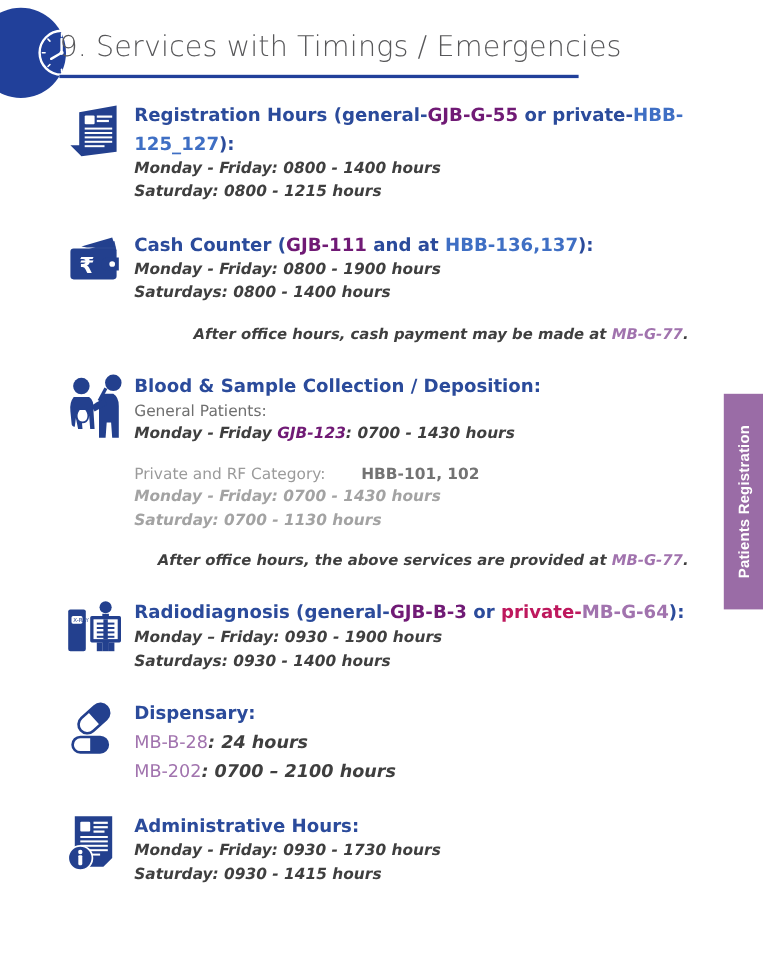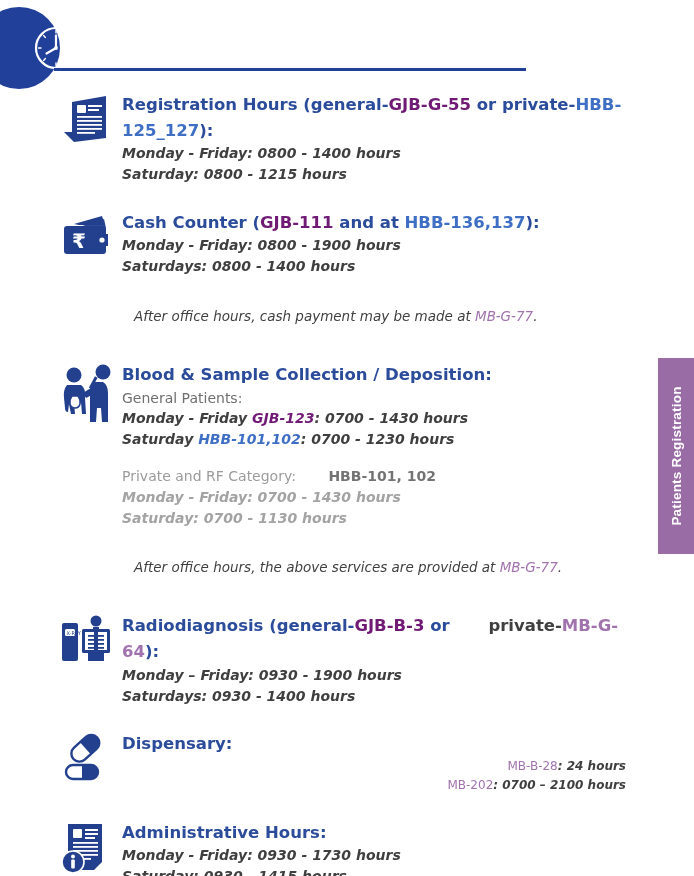--- a/index.html
+++ b/index.html
@@ -125,46 +125,46 @@
     font-weight: 700;
     color: #3f3f3f;
     line-height: 1.52;
     margin: 0;
     font-family: "DejaVu Sans", sans-serif;
   }
   .timeline.muted { color: #a3a3a3; }
   .note {
     font-size: 13.5px;
     font-style: italic;
-    font-weight: 400;
+    font-weight: 700;
     color: #3f3f3f;
     line-height: 1.5;
-    margin: 12px;
-    font-family: "DejaVu Sans", sans-serif;
+    margin: 0;
+    font-family: "DejaVu Sans", sans-serif;
+    text-align: right;
   }
   .dispensary-line {
-    font-size: 12px;
+    font-size: 16px;
     line-height: 1.62;
     margin: 0;
     font-family: "DejaVu Sans", sans-serif;
-    text-align: right;
   }
   .dispensary-line .hrs {
     font-style: italic;
     font-weight: 700;
     color: #3f3f3f;
   }
 
   
   .c-green  { color: #701a75; }
   .c-blue   { color: #3f6fc4; }
   .c-navy   { color: #737373; margin-left: 28px; }
   .c-purple { color: #a173ae; }
   .c-gray   { color: #9b9b9b; font-weight: 400; margin-top: 36px; }
-  .c-darkgray { color: #404040; margin-left: 33px; }
+  .c-darkgray { color: #be185d; }
   .sp-16 { height: 16px; }
   .sp-24 { height: 24px; }
 </style>
 </head>
 <body>
 
 <div class="header">
   <div class="header-badge"></div>
   <span class="clock-svg">
     <svg viewBox="0 0 48 48" width="48" height="48">
@@ -177,20 +177,21 @@
         <line x1="24" y1="39" x2="24" y2="41.5"></line>
         <line x1="6.5" y1="24" x2="9" y2="24"></line>
         <line x1="39" y1="24" x2="41.5" y2="24"></line>
         <line x1="36.4" y1="11.6" x2="34.6" y2="13.4"></line>
         <line x1="13.4" y1="34.6" x2="11.6" y2="36.4"></line>
         <line x1="11.6" y1="11.6" x2="13.4" y2="13.4"></line>
         <line x1="34.6" y1="34.6" x2="36.4" y2="36.4"></line>
       </g>
     </svg>
   </span>
+  <div class="header-title">9. Services with Timings / Emergencies</div>
   <div class="header-rule"></div>
 </div>
 
 <div class="side-tab">
   <span class="side-tab-label">Patients Registration</span>
 </div>
 
 <div class="content">
 
   <div class="section">
@@ -267,23 +268,20 @@
           <path d="M13 34 q-3 4 -2 8 q1 4 5 4 q4 0 5 -4 q1 -4 -2 -8 z" stroke="#23408e" stroke-width="1.5"></path>
         </g>
       </svg>
     </span>
     <div class="sec-heading">
       <span>Blood &amp; Sample Collection / Deposition:</span>
     </div>
     <div class="sec-sub">General Patients:</div>
     <div class="timeline">
       <span>Monday - Friday </span><span class="c-green">GJB-123</span><span>: 0700 - 1430 hours</span>
-    </div>
-    <div class="timeline">
-      <span>Saturday </span><span class="c-blue">HBB-101,102</span><span>: 0700 - 1230 hours</span>
     </div>
     <div class="sp-16"></div>
     <div class="sec-sub">
       <span class="c-gray">Private and RF Category: </span><span class="c-navy" style="font-weight:700;">HBB-101, 102</span>
     </div>
     <div class="timeline muted">Monday - Friday: 0700 - 1430 hours</div>
     <div class="timeline muted">Saturday: 0700 - 1130 hours</div>
     <div class="sp-16"></div>
     <div class="note">
       <span>After office hours, the above services are provided at </span><span class="c-purple">MB-G-77</span><span>.</span>

